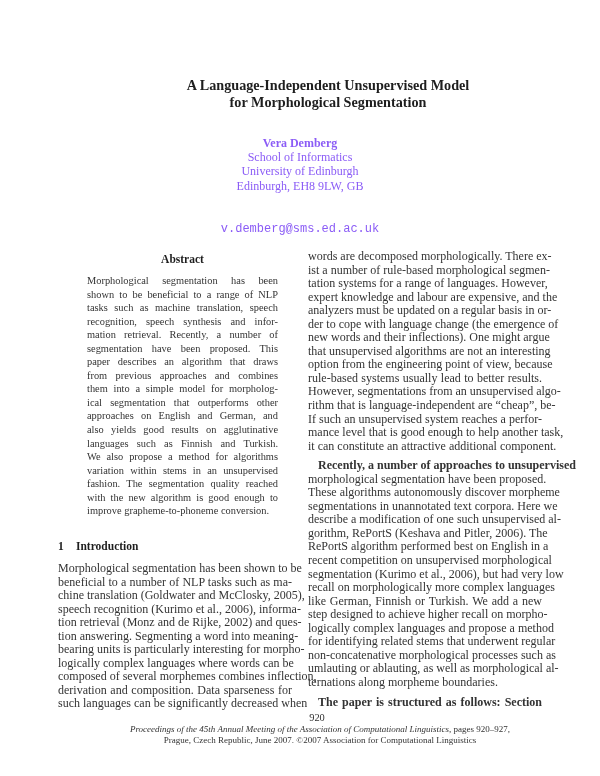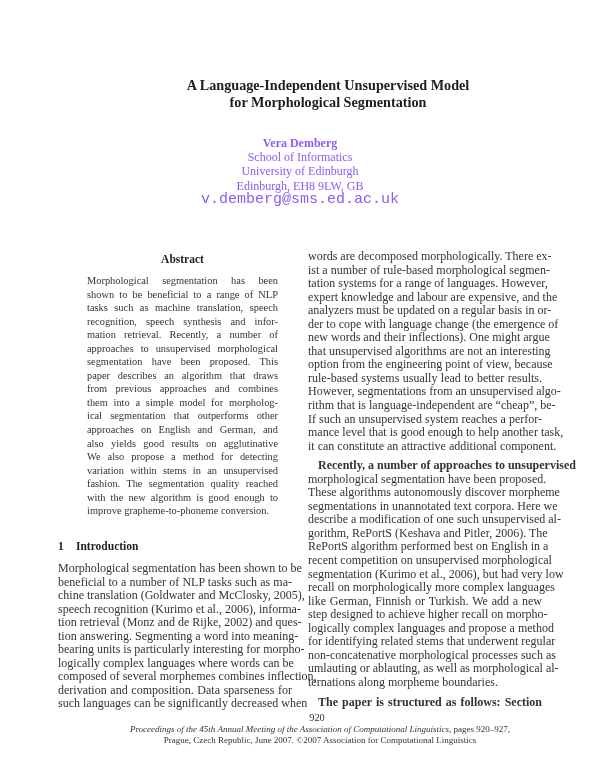--- a/index.html
+++ b/index.html
@@ -3,21 +3,21 @@
   <meta charset="utf-8">
   <style>
     html, body { margin: 0; padding: 0; background: #ffffff; }
     body { width: 600px; height: 776px; position: relative; overflow: hidden;
            font-family: "Liberation Serif", serif; color: #222; }
     .title { position: absolute; top: 77px; left: 0; width: 600px; text-align: center;
              font-weight: bold; font-size: 14.2px; line-height: 17px; color: #1e1e1e; padding-left: 28px; }
     .author-block { position: absolute; top: 136px; left: 0; width: 600px; text-align: center;
                     font-size: 12px; line-height: 14.2px; color: #8b5cf6; }
     .author-name { font-weight: bold; }
-    .email { font-family: "Liberation Mono", monospace; font-size: 15px; }
+    .email { font-family: "Liberation Mono", monospace; font-size: 12px; margin-top: 29px; }
     .abstract-head { position: absolute; top: 253px; left: 87px; width: 191px; text-align: center;
                      font-weight: bold; font-size: 11.5px; color: #1e1e1e; }
     .abstract-body { position: absolute; top: 274px; left: 87px; width: 191px;
                      font-size: 10.4px; line-height: 13.55px; text-align: justify; color: #333; }
     .section-head { position: absolute; top: 540px; left: 58px; font-weight: bold; font-size: 11.5px; color: #1e1e1e; }
     .section-head .num { display: inline-block; width: 18px; }
     .col { position: absolute; font-size: 12px; line-height: 13.55px; text-align: justify; color: #333; }
     .line { display: block; white-space: nowrap; text-align-last: justify; }
     .line.last { text-align-last: left; }
     .line.indent { text-indent: 10px; font-weight: bold; }
@@ -47,29 +47,29 @@
 </div>
 
 <div class="abstract-head">Abstract</div>
 
 <div class="abstract-body" id="abstract-body">
     <span class="line">Morphological segmentation has been</span>
     <span class="line">shown to be beneficial to a range of NLP</span>
     <span class="line">tasks such as machine translation, speech</span>
     <span class="line">recognition, speech synthesis and infor-</span>
     <span class="line">mation retrieval.  Recently, a number of</span>
-    <span class="line">approaches to unsupervised morphological</span>
     <span class="line">segmentation have been proposed.  This</span>
     <span class="line">paper describes an algorithm that draws</span>
     <span class="line">from previous approaches and combines</span>
     <span class="line">them into a simple model for morpholog-</span>
     <span class="line">ical segmentation that outperforms other</span>
     <span class="line">approaches on English and German, and</span>
     <span class="line">also yields good results on agglutinative</span>
-    <span class="line">We also propose a method for detecting</span>
+    <span class="line">languages such as Finnish and Turkish.</span>
+    <span class="line">We also propose a method for algorithms</span>
     <span class="line">variation within stems in an unsupervised</span>
     <span class="line">fashion.  The segmentation quality reached</span>
     <span class="line">with the new algorithm is good enough to</span>
     <span class="line last">improve grapheme-to-phoneme conversion.</span>
   </div>
 
 <div class="section-head">
   <span class="num">1</span><span>Introduction</span>
 </div>
 

